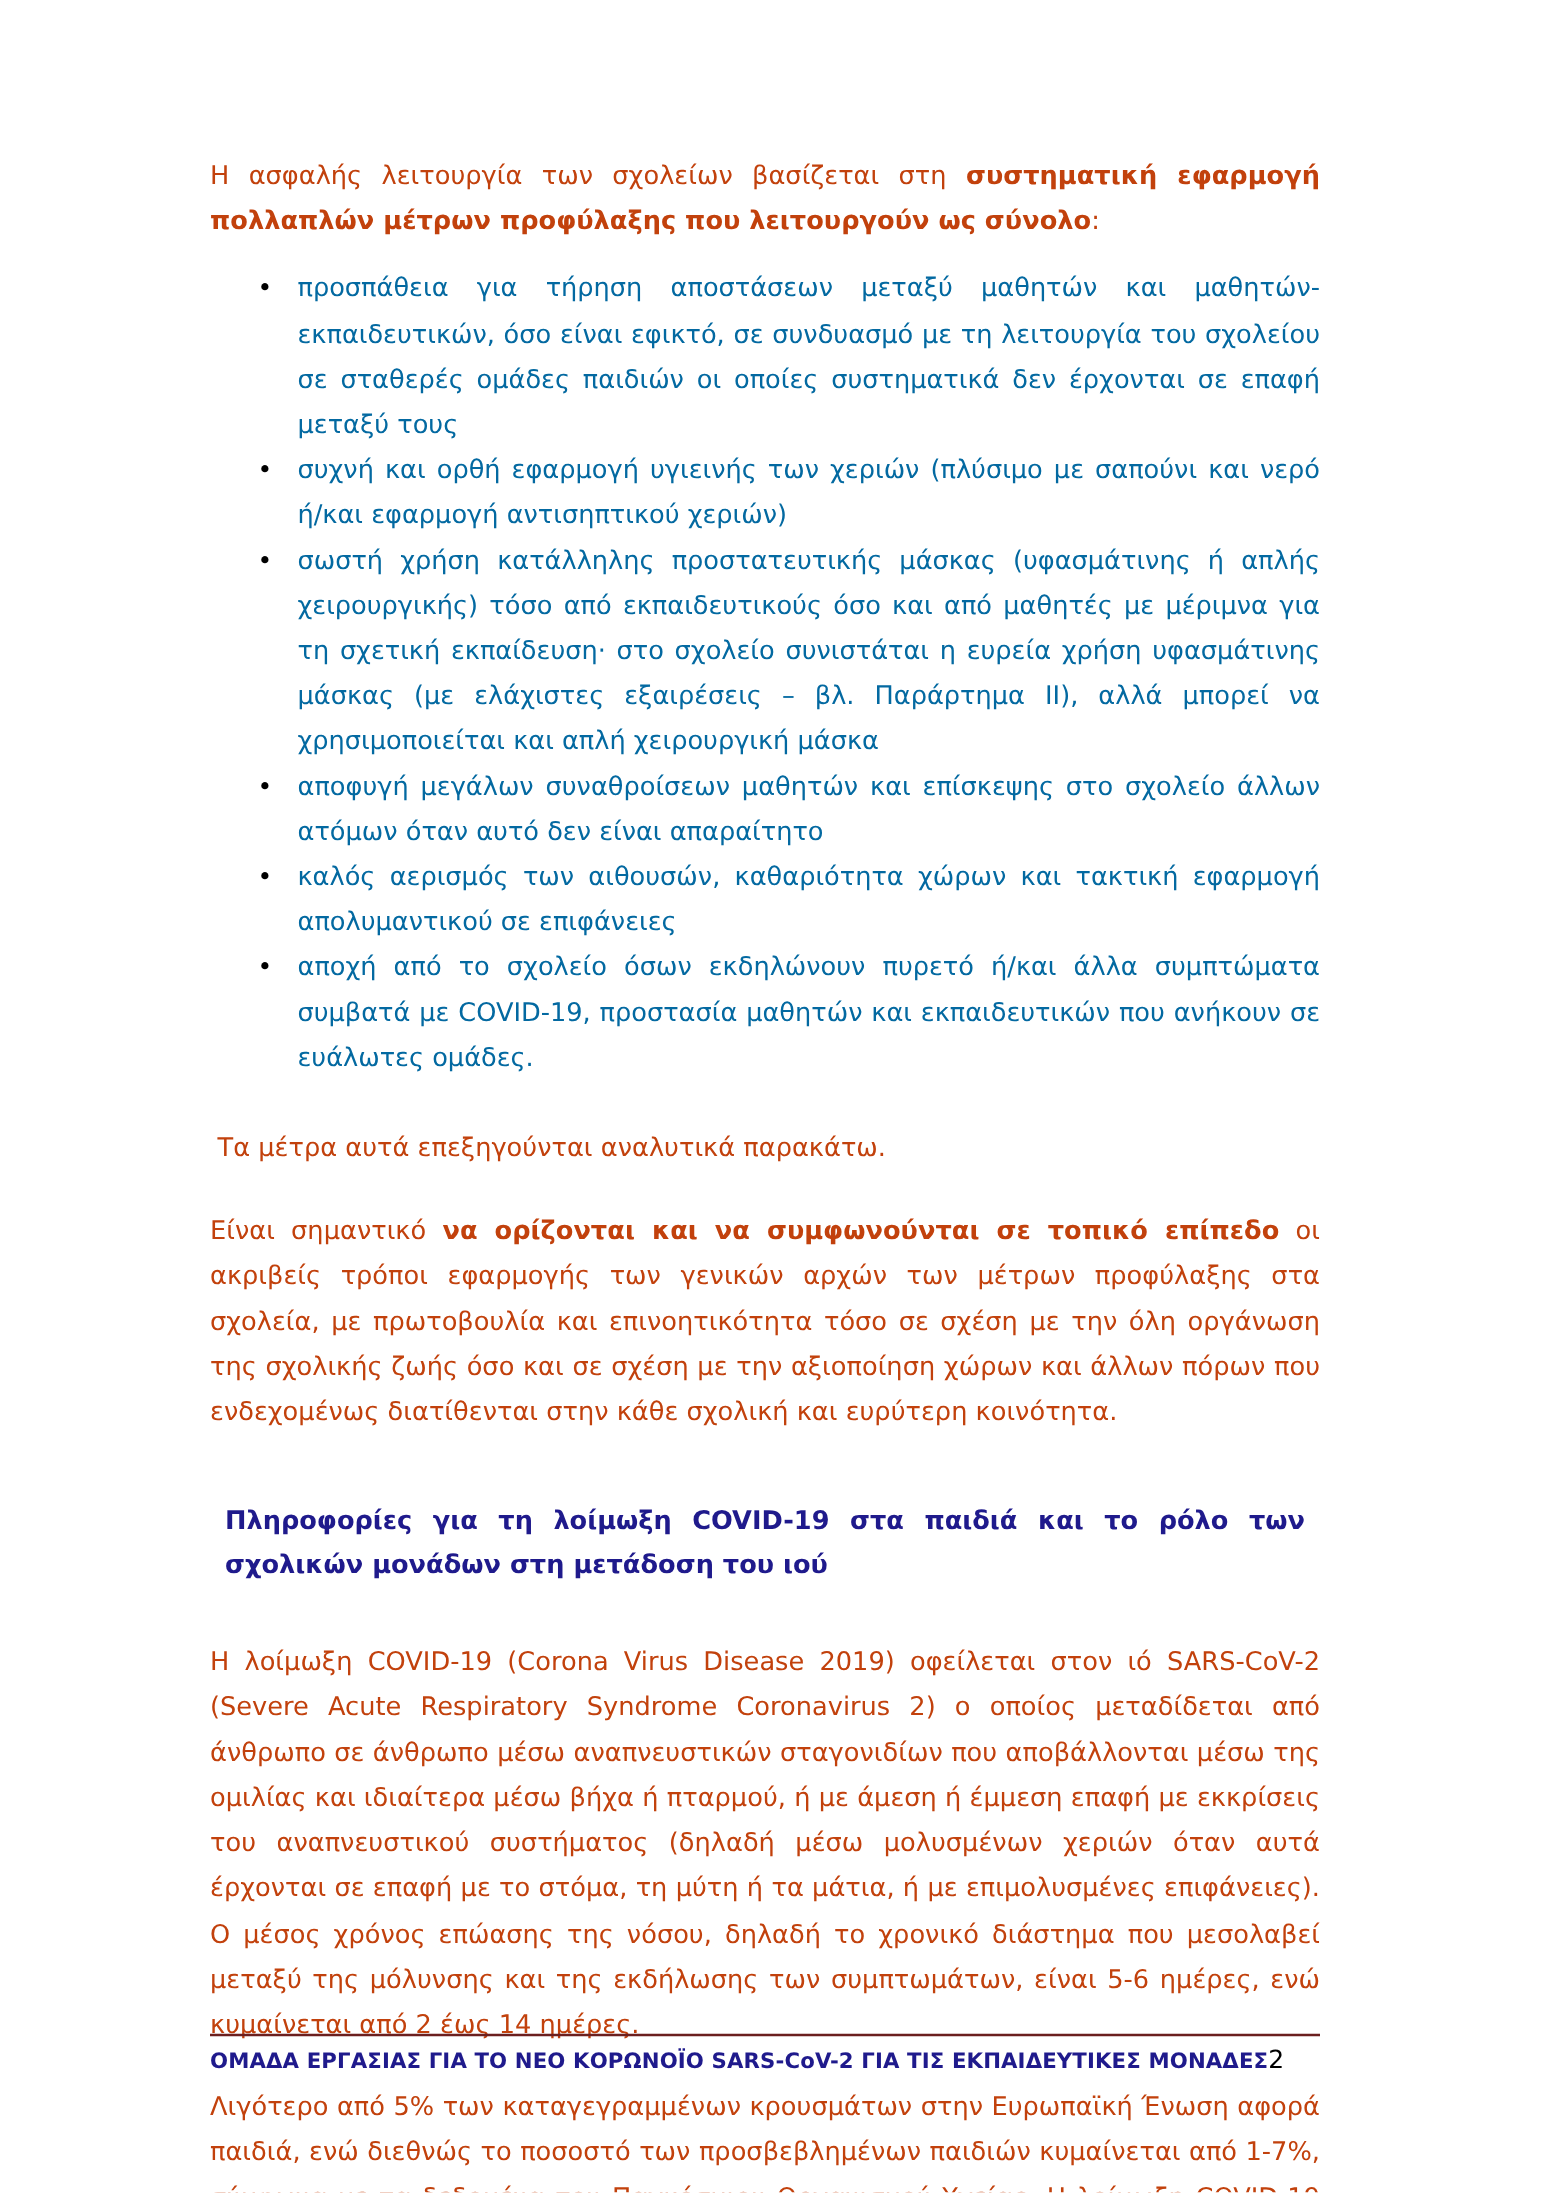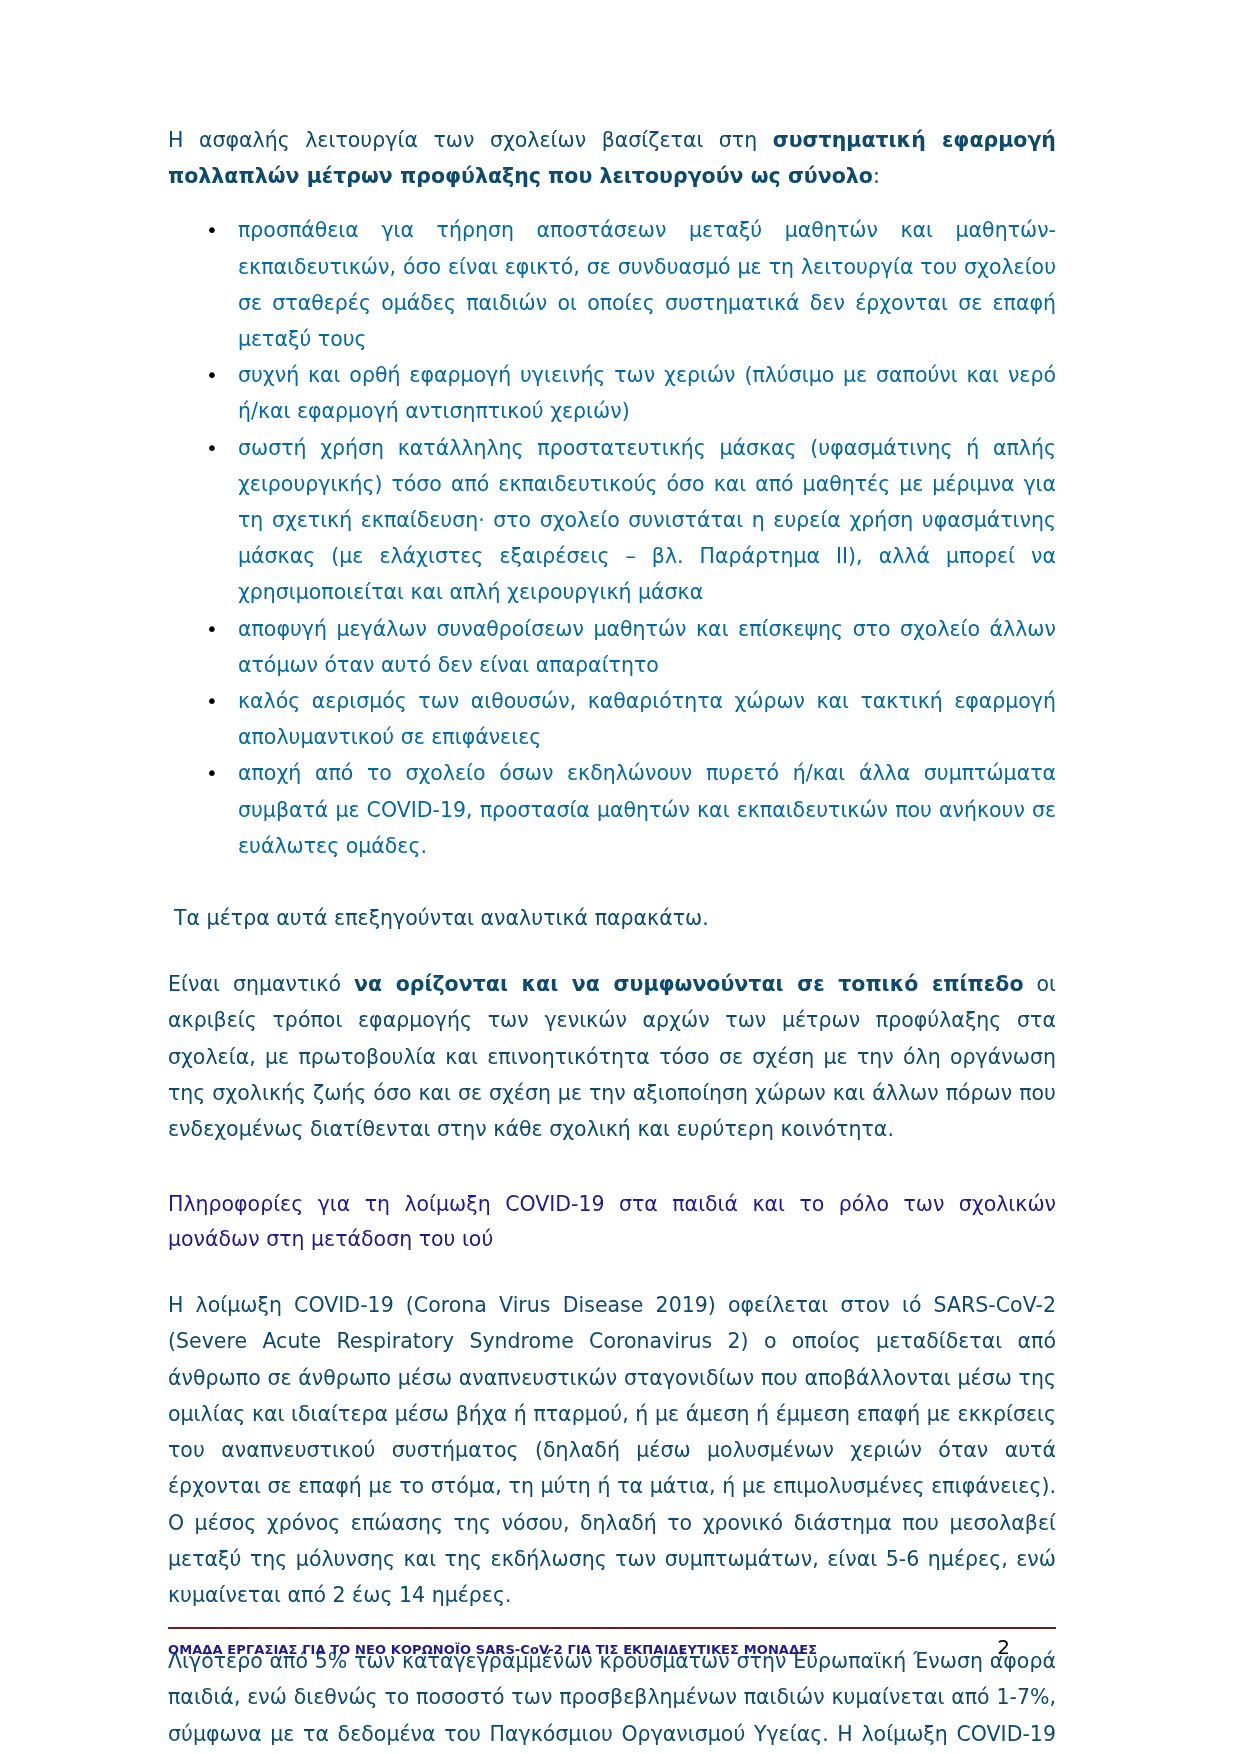--- a/index.html
+++ b/index.html
@@ -20,21 +20,21 @@
   }
   .content {
     position: absolute;
     left: 168px;
     top: 122px;
     width: 888px;
   }
   .para {
     font-size: 20.5px;
     line-height: 36.2px;
-    color: #0c4a6e;
+    color: #c2410c;
     text-align: justify;
     margin: 0 0 0 0;
     letter-spacing: 0.02px;
   }
   .para b, .para strong { font-weight: bold; }
 
   .spacer-18 { height: 18px; }
   .spacer-30 { height: 30px; }
   .spacer-36 { height: 36px; }
   .spacer-40 { height: 40px; }
@@ -63,45 +63,45 @@
     color: #000000;
   }
 
   .lead-indent {
     text-indent: 6px;
   }
 
   .heading-blue {
     font-size: 20.5px;
     line-height: 35px;
-    font-weight: normal;
+    font-weight: bold;
     color: #1f1a8c;
     text-align: justify;
-    margin: 0;
+    margin: 12px;
   }
 
   .footer {
     position: absolute;
     left: 168px;
     top: 1627px;
     width: 888px;
   }
   .footer-rule {
     width: 100%;
     height: 0;
     border-top: 2.6px solid #6b1f1f;
     margin: 0 0 6px 0;
   }
   .footer-row {
     display: flex;
     align-items: baseline;
     justify-content: space-between;
   }
   .footer-text {
-    font-size: 13px;
+    font-size: 17px;
     font-weight: bold;
     color: #1f1a8c;
     letter-spacing: 0.1px;
     white-space: nowrap;
   }
   .footer-page {
     font-size: 20px;
     color: #000000;
     padding-right: 46px;
   }

